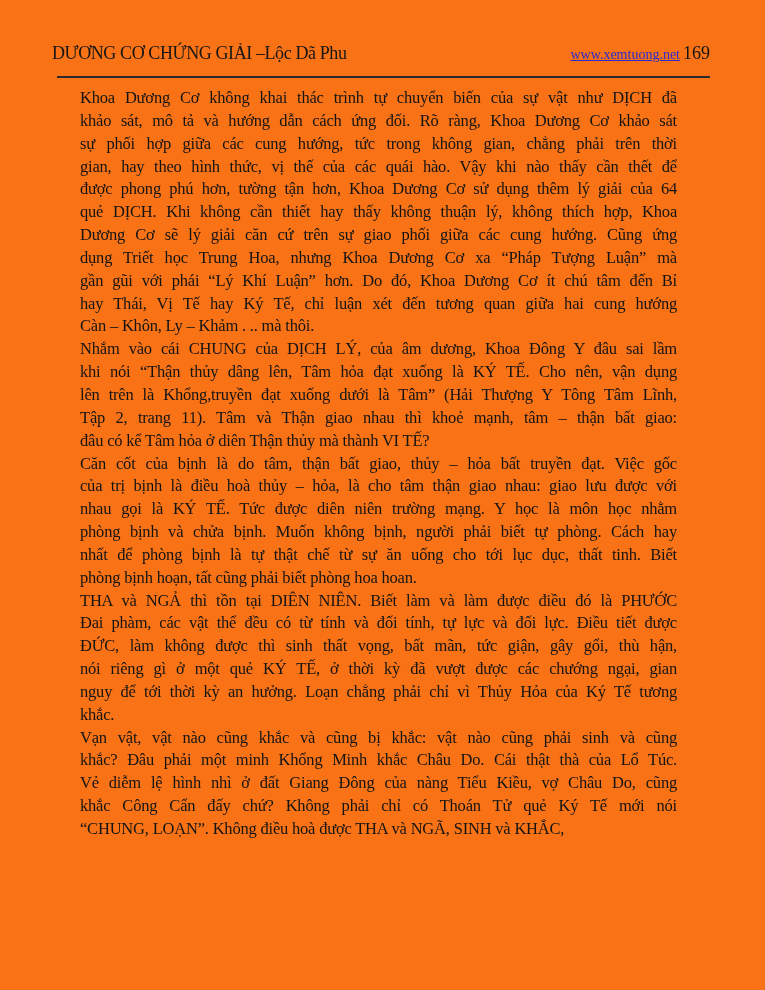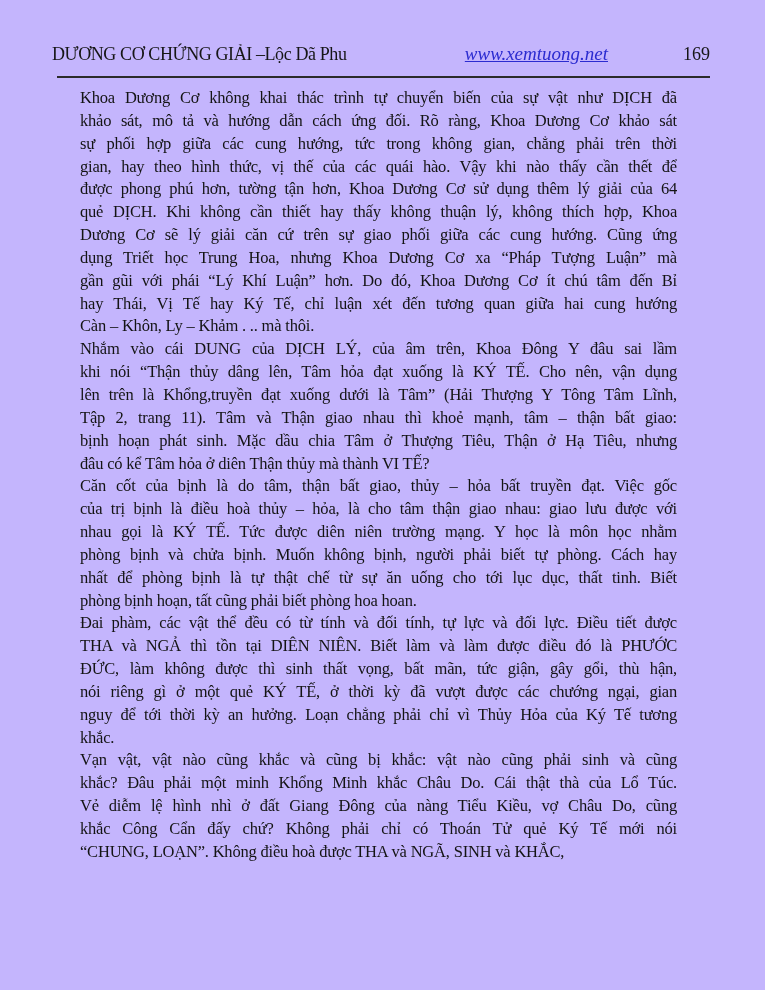--- a/index.html
+++ b/index.html
@@ -2,49 +2,47 @@
 <html><head>
 <meta charset="utf-8">
 <style>
   * { margin: 0; padding: 0; box-sizing: border-box; }
   html, body { background: #e8e8e8; }
   .page {
     position: relative;
     width: 765px;
     height: 990px;
     margin: 0 auto;
-    background: #c4b5fd;
+    background: #f97316;
     font-family: "Liberation Serif", "DejaVu Serif", serif;
     color: #151515;
     overflow: hidden;
   }
   .header {
     position: absolute;
     top: 43px;
     left: 52px;
     width: 658px;
     display: flex;
     align-items: baseline;
     font-size: 18px;
   }
   .doc-title {
     flex: 1;
     letter-spacing: -0.4px;
     white-space: nowrap;
     color: #161616;
   }
   .site-link {
-    font-size: 19px;
+    font-size: 14px;
     text-decoration: underline;
     cursor: pointer;
     white-space: nowrap;
-    font-style: italic;
   }
   .page-number {
-    margin-left: 72px;
     min-width: 30px;
     text-align: right;
     font-size: 18px;
     color: #161616;
   }
   .header-rule {
     position: absolute;
     top: 76px;
     left: 57px;
     width: 653px;
@@ -97,38 +95,37 @@
         <div class="line">gian, hay theo hình thức, vị thế của các quái hào. Vậy khi nào thấy cần thết để</div>
         <div class="line">được phong phú hơn, tường tận hơn, Khoa Dương Cơ sử dụng thêm lý giải của 64</div>
         <div class="line">quẻ DỊCH. Khi không cần thiết hay thấy không thuận lý, không thích hợp, Khoa</div>
         <div class="line">Dương Cơ sẽ lý giải căn cứ trên sự giao phối giữa các cung hướng. Cũng ứng</div>
         <div class="line">dụng Triết học Trung Hoa, nhưng Khoa Dương Cơ xa “Pháp Tượng Luận” mà</div>
         <div class="line">gần gũi với phái “Lý Khí Luận” hơn. Do đó, Khoa Dương Cơ ít chú tâm đến Bỉ</div>
         <div class="line">hay Thái, Vị Tế hay Ký Tế, chỉ luận xét đến tương quan giữa hai cung hướng</div>
         <div class="line para-end">Càn – Khôn, Ly – Khảm . .. mà thôi.</div>
       </div>
       <div class="paragraph">
-        <div class="line">Nhắm vào cái DUNG của DỊCH LÝ, của âm trên, Khoa Đông Y đâu sai lầm</div>
+        <div class="line">Nhắm vào cái CHUNG của DỊCH LÝ, của âm dương, Khoa Đông Y đâu sai lầm</div>
         <div class="line">khi nói “Thận thủy dâng lên, Tâm hỏa đạt xuống là KÝ TẾ. Cho nên, vận dụng</div>
         <div class="line">lên trên là Khổng,truyền đạt xuống dưới là Tâm” (Hải Thượng Y Tông Tâm Lĩnh,</div>
         <div class="line">Tập 2, trang 11). Tâm và Thận giao nhau thì khoẻ mạnh, tâm – thận bất giao:</div>
-        <div class="line">bịnh hoạn phát sinh. Mặc dầu chia Tâm ở Thượng Tiêu, Thận ở Hạ Tiêu, nhưng</div>
         <div class="line para-end">đâu có kể Tâm hỏa ở diên Thận thủy mà thành VI TẾ?</div>
       </div>
       <div class="paragraph">
         <div class="line">Căn cốt của bịnh là do tâm, thận bất giao, thủy – hỏa bất truyền đạt. Việc gốc</div>
         <div class="line">của trị bịnh là điều hoà thủy – hỏa, là cho tâm thận giao nhau: giao lưu được với</div>
         <div class="line">nhau gọi là KÝ TẾ. Tức được diên niên trường mạng. Y học là môn học nhằm</div>
         <div class="line">phòng bịnh và chửa bịnh. Muốn không bịnh, người phải biết tự phòng. Cách hay</div>
         <div class="line">nhất để phòng bịnh là tự thật chế từ sự ăn uống cho tới lục dục, thất tinh. Biết</div>
         <div class="line para-end">phòng bịnh hoạn, tất cũng phải biết phòng hoa hoan.</div>
       </div>
       <div class="paragraph">
+        <div class="line">THA và NGẢ thì tồn tại DIÊN NIÊN. Biết làm và làm được điều đó là PHƯỚC</div>
         <div class="line">Đai phàm, các vật thể đều có từ tính và đối tính, tự lực và đối lực. Điều tiết được</div>
-        <div class="line">THA và NGẢ thì tồn tại DIÊN NIÊN. Biết làm và làm được điều đó là PHƯỚC</div>
         <div class="line">ĐỨC, làm không được thì sinh thất vọng, bất mãn, tức giận, gây gổi, thù hận,</div>
         <div class="line">nói riêng gì ở một quẻ KÝ TẾ, ở thời kỳ đã vượt được các chướng ngại, gian</div>
         <div class="line">nguy để tới thời kỳ an hưởng. Loạn chẳng phải chỉ vì Thủy Hỏa của Ký Tế tương</div>
         <div class="line para-end">khắc.</div>
       </div>
       <div class="paragraph">
         <div class="line">Vạn vật, vật nào cũng khắc và cũng bị khắc: vật nào cũng phải sinh và cũng</div>
         <div class="line">khắc? Đâu phải một minh Khổng Minh khắc Châu Do. Cái thật thà của Lổ Túc.</div>
         <div class="line">Vẻ diễm lệ hình nhì ở đất Giang Đông của nàng Tiểu Kiều, vợ Châu Do, cũng</div>
         <div class="line">khắc Công Cẩn đấy chứ? Không phải chỉ có Thoán Tử quẻ Ký Tế mới nói</div>

